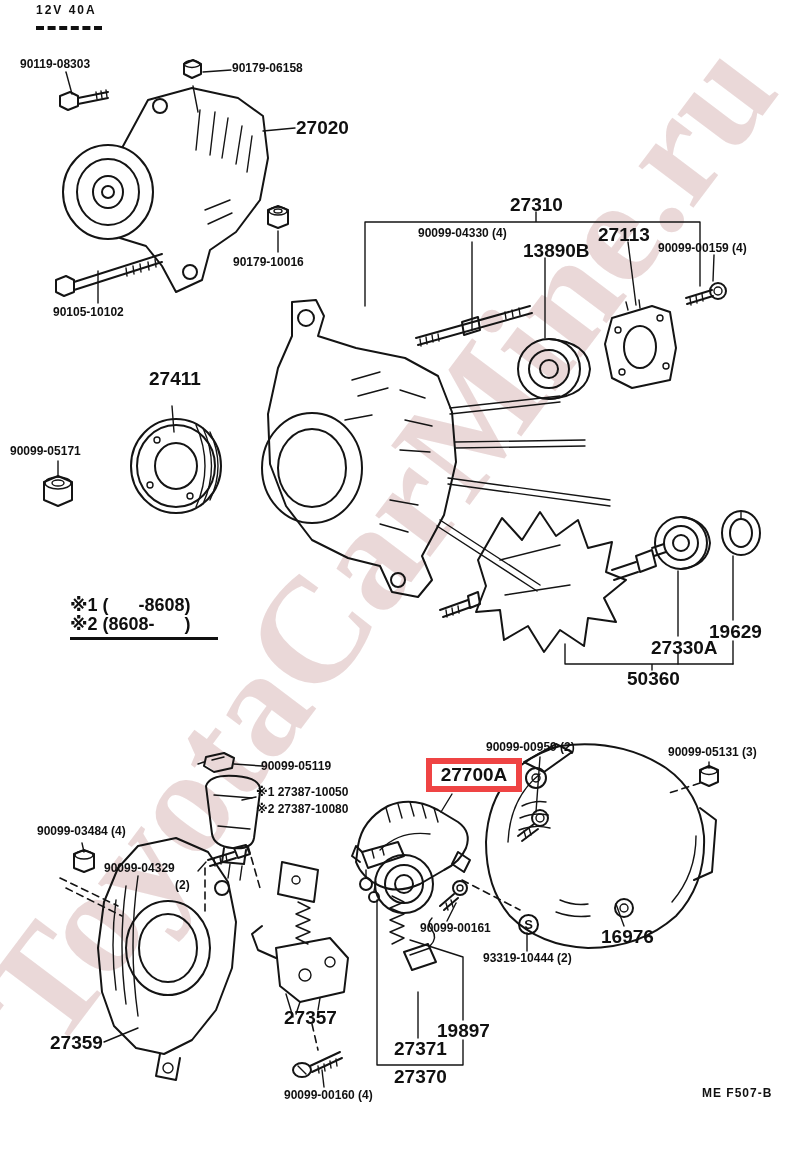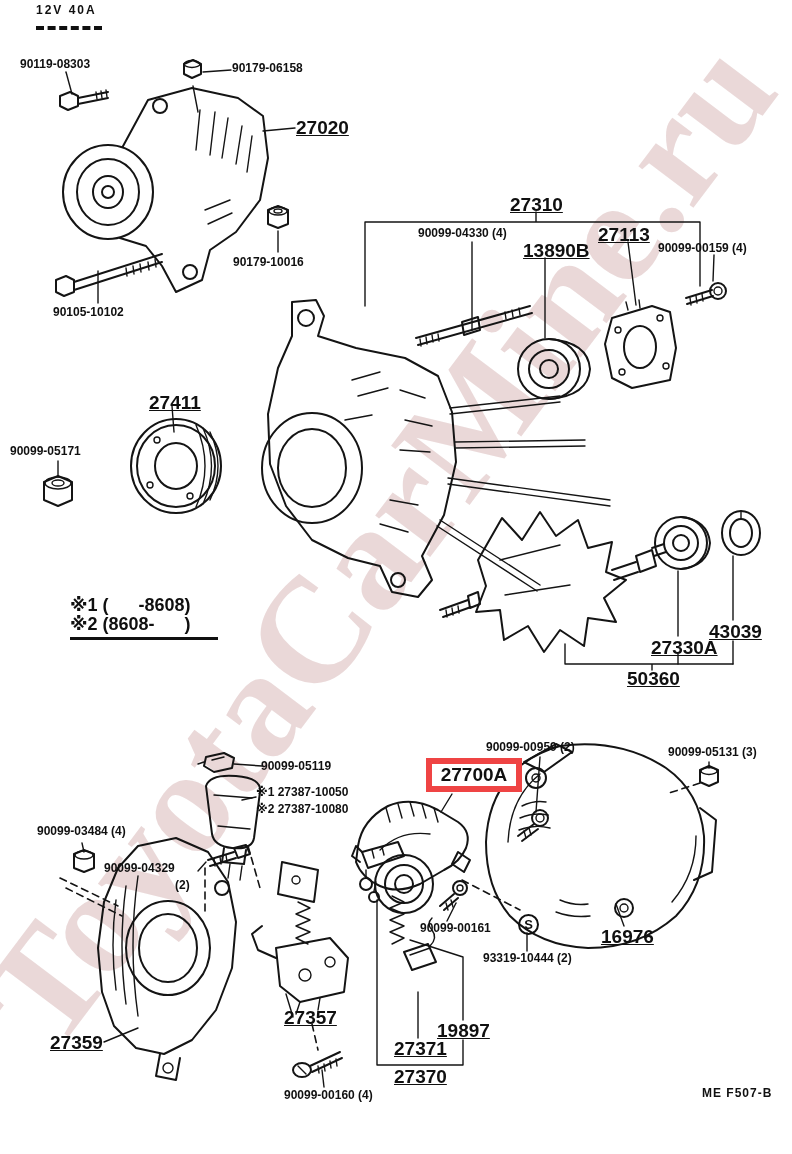--- a/index.html
+++ b/index.html
@@ -4,21 +4,21 @@
 <style>
   html,body{margin:0;padding:0;background:#fff;}
   #page{position:relative;width:792px;height:1154px;background:#ffffff;overflow:hidden;
         font-family:"Liberation Sans","DejaVu Sans",sans-serif;}
   svg{position:absolute;left:0;top:0;}
   .ln{fill:none;stroke:#141414;stroke-width:2;stroke-linejoin:round;stroke-linecap:round;}
   .thin{stroke-width:1.4;}
   .fillw{fill:#ffffff;}
   .dash{stroke-dasharray:7 5;stroke-width:1.6;}
   .lbl{position:absolute;font-size:12px;font-weight:bold;color:#101010;white-space:pre;letter-spacing:0px;}
-  .lg{font-size:19px;text-decoration:underline;}
+  .lg{font-size:19px;}
   .spec{font-size:12px;letter-spacing:2px;}
   .specline{position:absolute;left:36px;top:26px;width:66px;border-bottom:4px dashed #101010;}
   .noteline{position:absolute;left:70px;top:637px;width:148px;border-bottom:3px solid #101010;}
   .hibox{position:absolute;left:426px;top:758px;width:84px;height:22px;background:#fff;
          border:6px solid #ef4444;display:flex;align-items:center;justify-content:center;
          font-size:19px;font-weight:bold;color:#101010;}
   .s-badge{position:absolute;left:518px;top:914px;width:17px;height:17px;border:2px solid #101010;
            border-radius:50%;font-size:13px;font-weight:bold;display:flex;align-items:center;
            justify-content:center;color:#101010;}
   .pagecode{position:absolute;left:702px;top:1086px;font-size:12px;font-weight:bold;color:#101010;letter-spacing:1px;}
@@ -315,23 +315,23 @@
   <div class="lbl" style="left:20px;top:57px">90119-08303</div>
   <div class="lbl" style="left:232px;top:61px">90179-06158</div>
   <div class="lbl lg" style="left:296px;top:117px">27020</div>
   <div class="lbl" style="left:233px;top:255px">90179-10016</div>
   <div class="lbl" style="left:53px;top:305px">90105-10102</div>
   <div class="lbl lg" style="left:510px;top:194px">27310</div>
   <div class="lbl" style="left:418px;top:226px">90099-04330 (4)</div>
   <div class="lbl lg" style="left:523px;top:240px">13890B</div>
   <div class="lbl lg" style="left:598px;top:224px">27113</div>
   <div class="lbl" style="left:658px;top:241px">90099-00159 (4)</div>
-  <div class="lbl lg" style="left:149px;top:392px">27411</div>
+  <div class="lbl lg" style="left:149px;top:368px">27411</div>
   <div class="lbl" style="left:10px;top:444px">90099-05171</div>
-  <div class="lbl lg" style="left:709px;top:621px">43039</div>
+  <div class="lbl lg" style="left:709px;top:621px">19629</div>
   <div class="lbl lg" style="left:651px;top:637px">27330A</div>
   <div class="lbl lg" style="left:627px;top:668px">50360</div>
   <div class="lbl" style="left:486px;top:740px">90099-00959 (2)</div>
   <div class="lbl" style="left:668px;top:745px">90099-05131 (3)</div>
 
   <div class="hibox">27700A</div>
 
   <div class="lbl" style="left:261px;top:759px">90099-05119</div>
   <div class="lbl" style="left:256px;top:785px">※1 27387-10050</div>
   <div class="lbl" style="left:256px;top:802px">※2 27387-10080</div>

